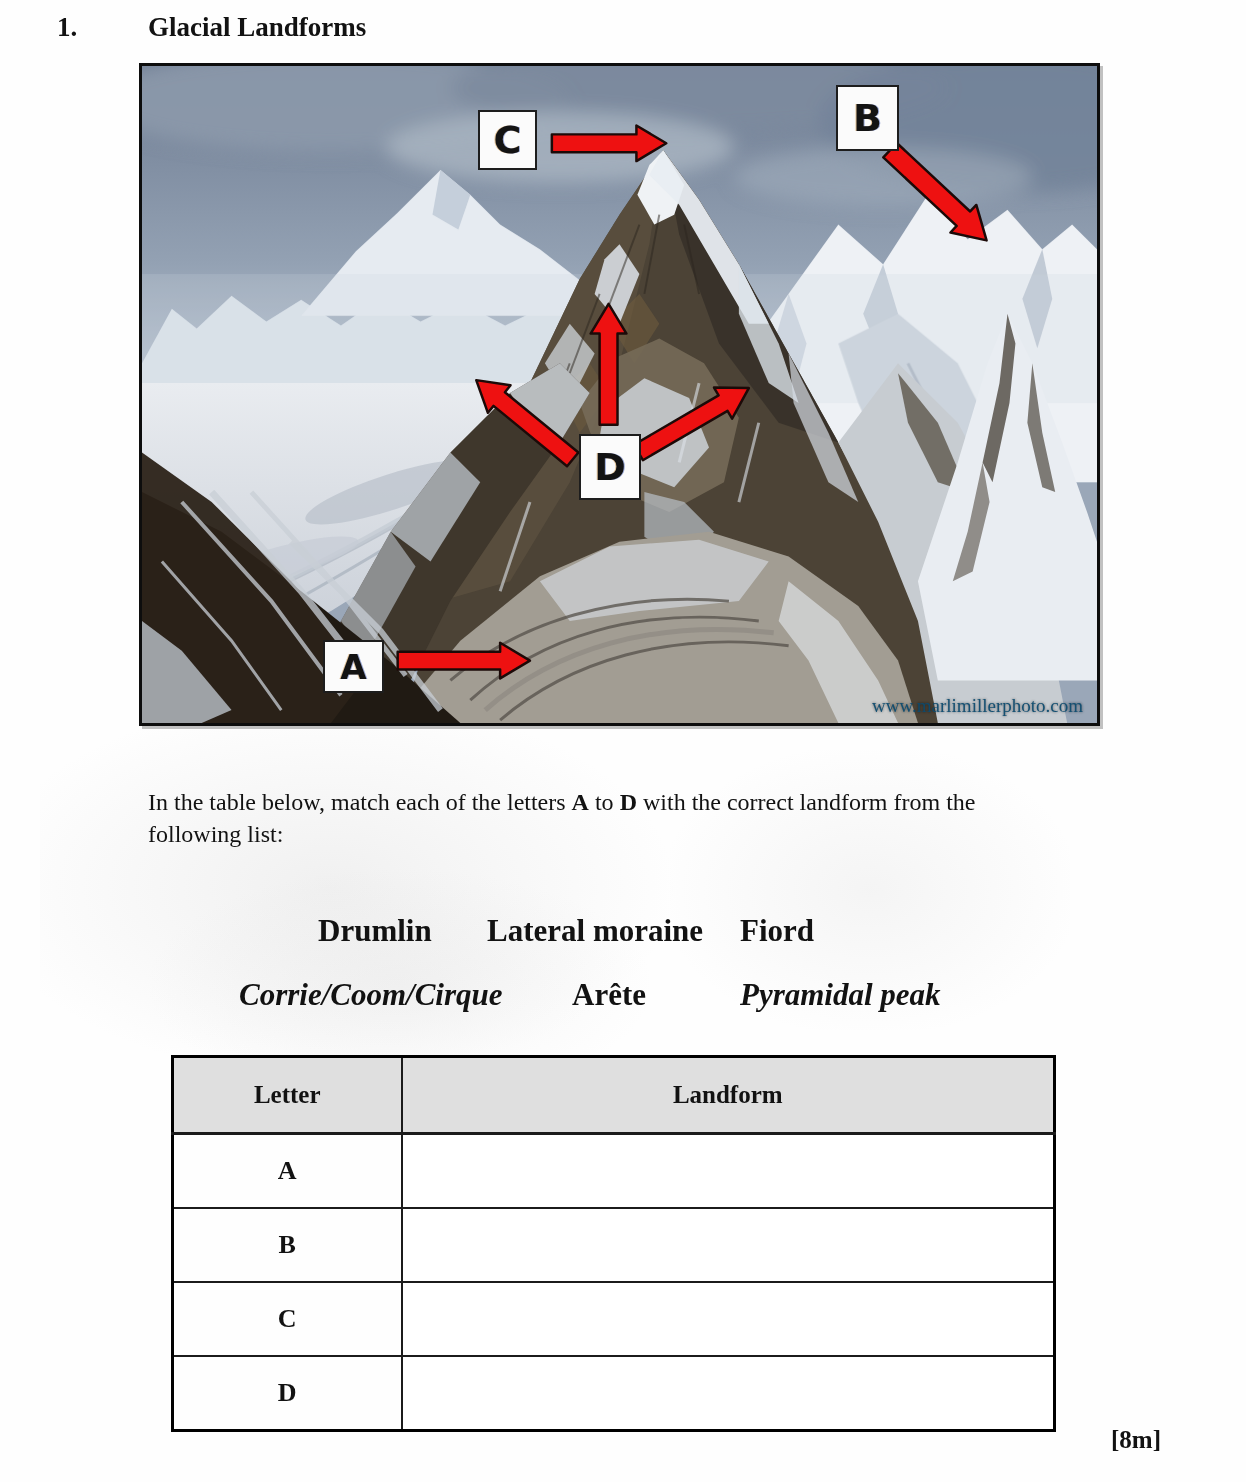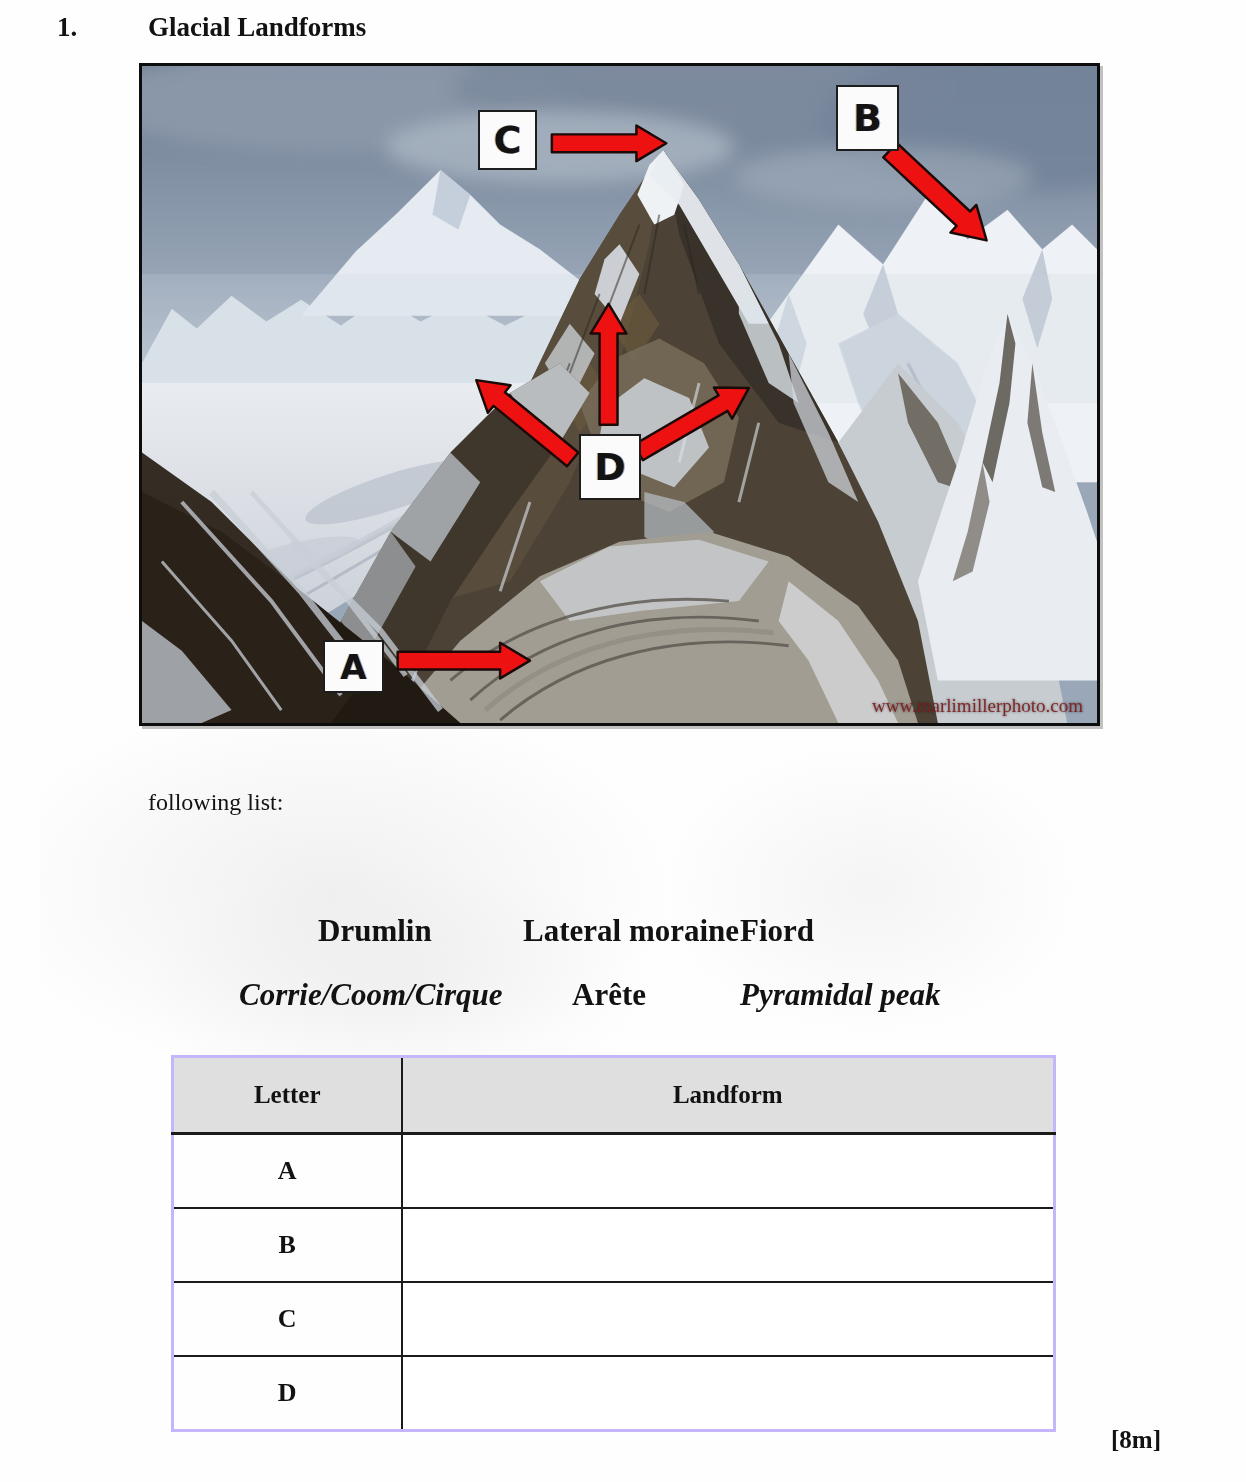--- a/index.html
+++ b/index.html
@@ -35,38 +35,38 @@
     font-family:"DejaVu Sans", sans-serif;font-weight:700;color:#131313;
     text-shadow:1px 0 0 rgba(40,70,170,0.45), -1px 0 0 rgba(200,130,40,0.45);
   }
   .label-c{left:336px;top:44px;width:59px;height:60px;font-size:38px;}
   .label-b{left:694px;top:19px;width:63px;height:66px;font-size:38px;}
   .label-d{left:437px;top:368px;width:62px;height:66px;font-size:38px;}
   .label-a{left:181px;top:574px;width:61px;height:53px;font-size:34px;}
 
   .watermark{
     position:absolute;right:14px;bottom:6px;
-    font-size:19px;color:#7f1d1d;opacity:0.95;
+    font-size:19px;color:#0c4a6e;opacity:0.95;
     text-shadow:0 0 3px rgba(0,0,0,0.6);
   }
 
   .para{position:absolute;left:148px;top:786px;width:990px;font-size:24px;line-height:32px;}
   .para b{font-weight:700;}
 
   .word{position:absolute;font-size:31px;font-weight:700;white-space:nowrap;}
   .w-drumlin{left:318px;top:913px;}
-  .w-lateral{left:487px;top:913px;margin-left:36px;}
+  .w-lateral{left:487px;top:913px;}
   .w-fiord{left:740px;top:913px;}
   .w-corrie{left:239px;top:977px;font-style:italic;}
   .w-arete{left:572px;top:977px;}
   .w-pyramidal{left:740px;top:977px;font-style:italic;}
 
   table.qtable{
     position:absolute;left:171px;top:1055px;border-collapse:collapse;
-    border:3px solid #c4b5fd;table-layout:fixed;
+    border:3px solid #000000;table-layout:fixed;
   }
   .qtable th,.qtable td{border:2px solid #1b1b1b;padding:0;}
   .qtable th{
     height:74px;background:#dfdfdf;font-size:25px;font-weight:700;
     border-bottom:3px solid #1b1b1b;
   }
   .qtable .col-letter{width:229px;}
   .qtable .col-landform{width:653px;}
   .qtable td.letter{height:72px;text-align:center;font-size:26px;font-weight:700;}
   .qtable td.blank{height:72px;background:#ffffff;}
@@ -218,20 +218,21 @@
       <span>C</span>
     </div>
     <div class="label-box label-d">
       <span>D</span>
     </div>
 
     <div class="watermark">www.marlimillerphoto.com</div>
   </figure>
 
   <div class="para">
+    <div><span>In the table below, match each of the letters </span><b>A</b><span> to </span><b>D</b><span> with the correct landform from the</span></div>
     <div>following list:</div>
   </div>
 
   <span class="word w-drumlin">Drumlin</span>
   <span class="word w-lateral">Lateral moraine</span>
   <span class="word w-fiord">Fiord</span>
   <span class="word w-corrie">Corrie/Coom/Cirque</span>
   <span class="word w-arete">Arête</span>
   <span class="word w-pyramidal">Pyramidal peak</span>
 

